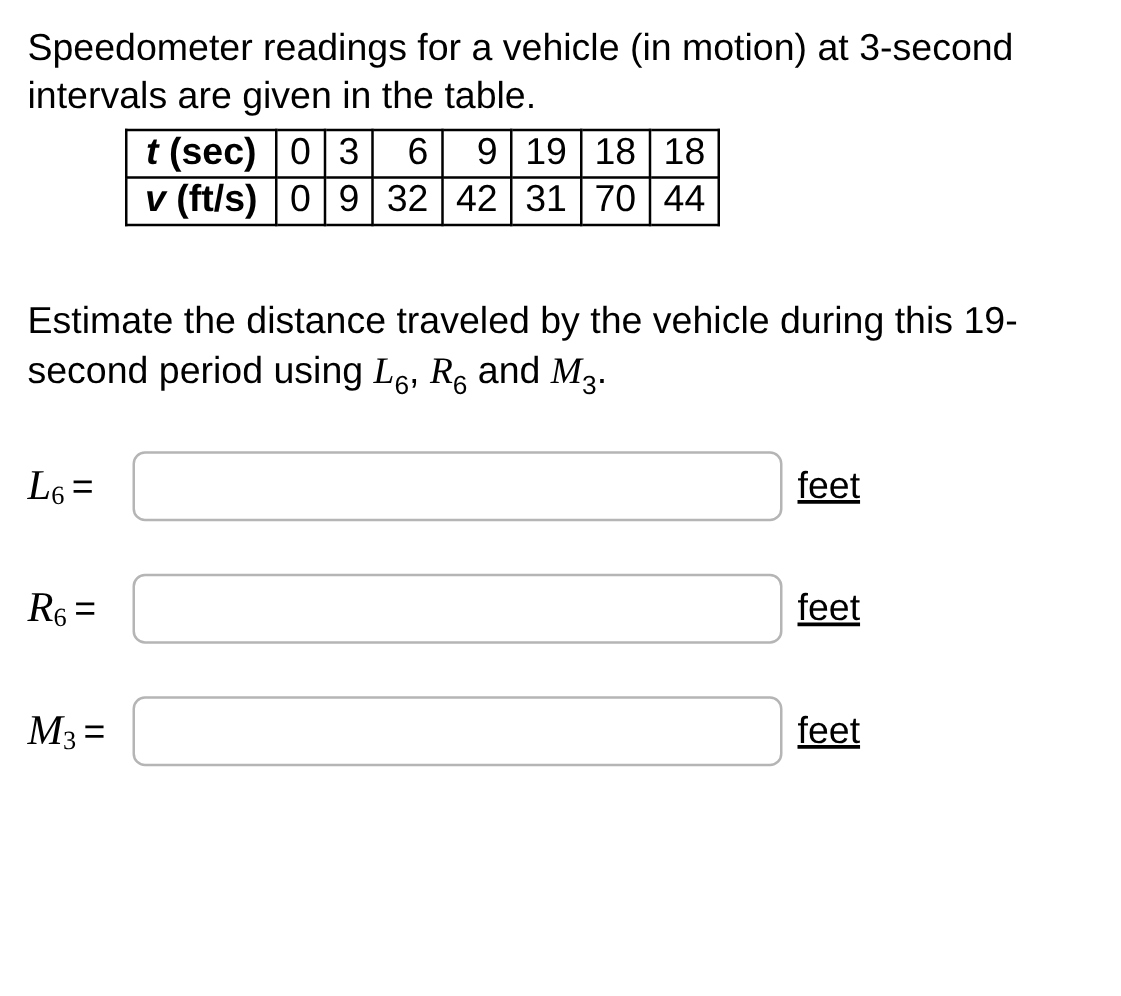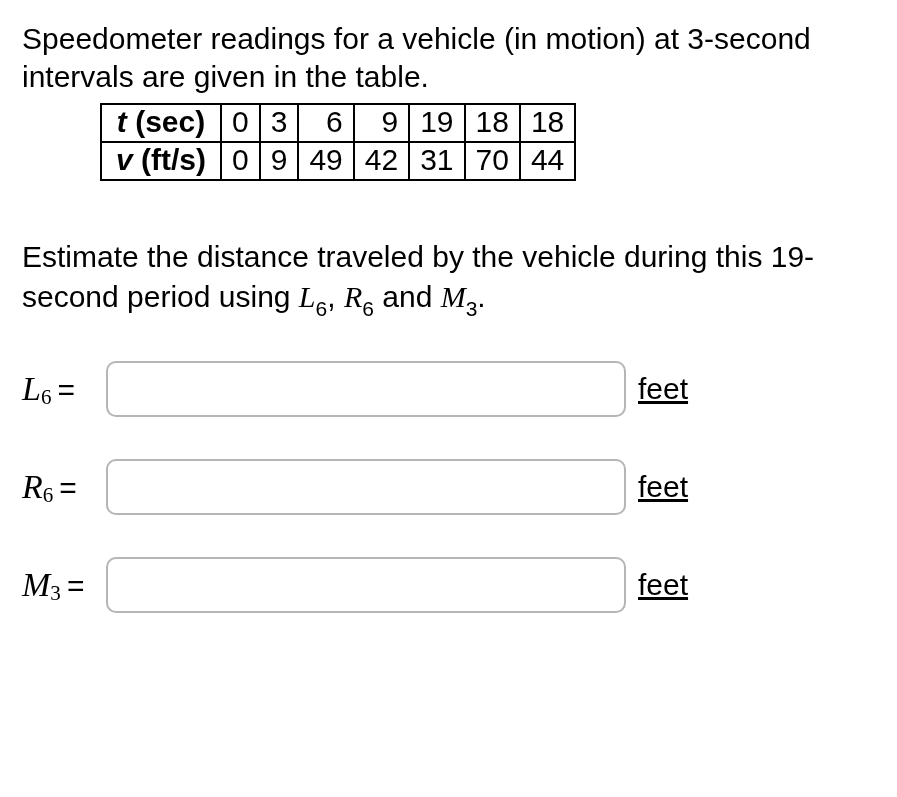--- a/index.html
+++ b/index.html
@@ -82,21 +82,21 @@
       <td>18</td>
       <td>18</td>
     </tr>
     <tr>
       <td class="hdr">
         <span>v</span>
         <span class="unit">(ft/s)</span>
       </td>
       <td>0</td>
       <td>9</td>
-      <td>49</td>
+      <td>32</td>
       <td>42</td>
       <td>31</td>
       <td>70</td>
       <td>44</td>
     </tr>
   </tbody>
     </table>
 </div>
 
 <div class="q2">

